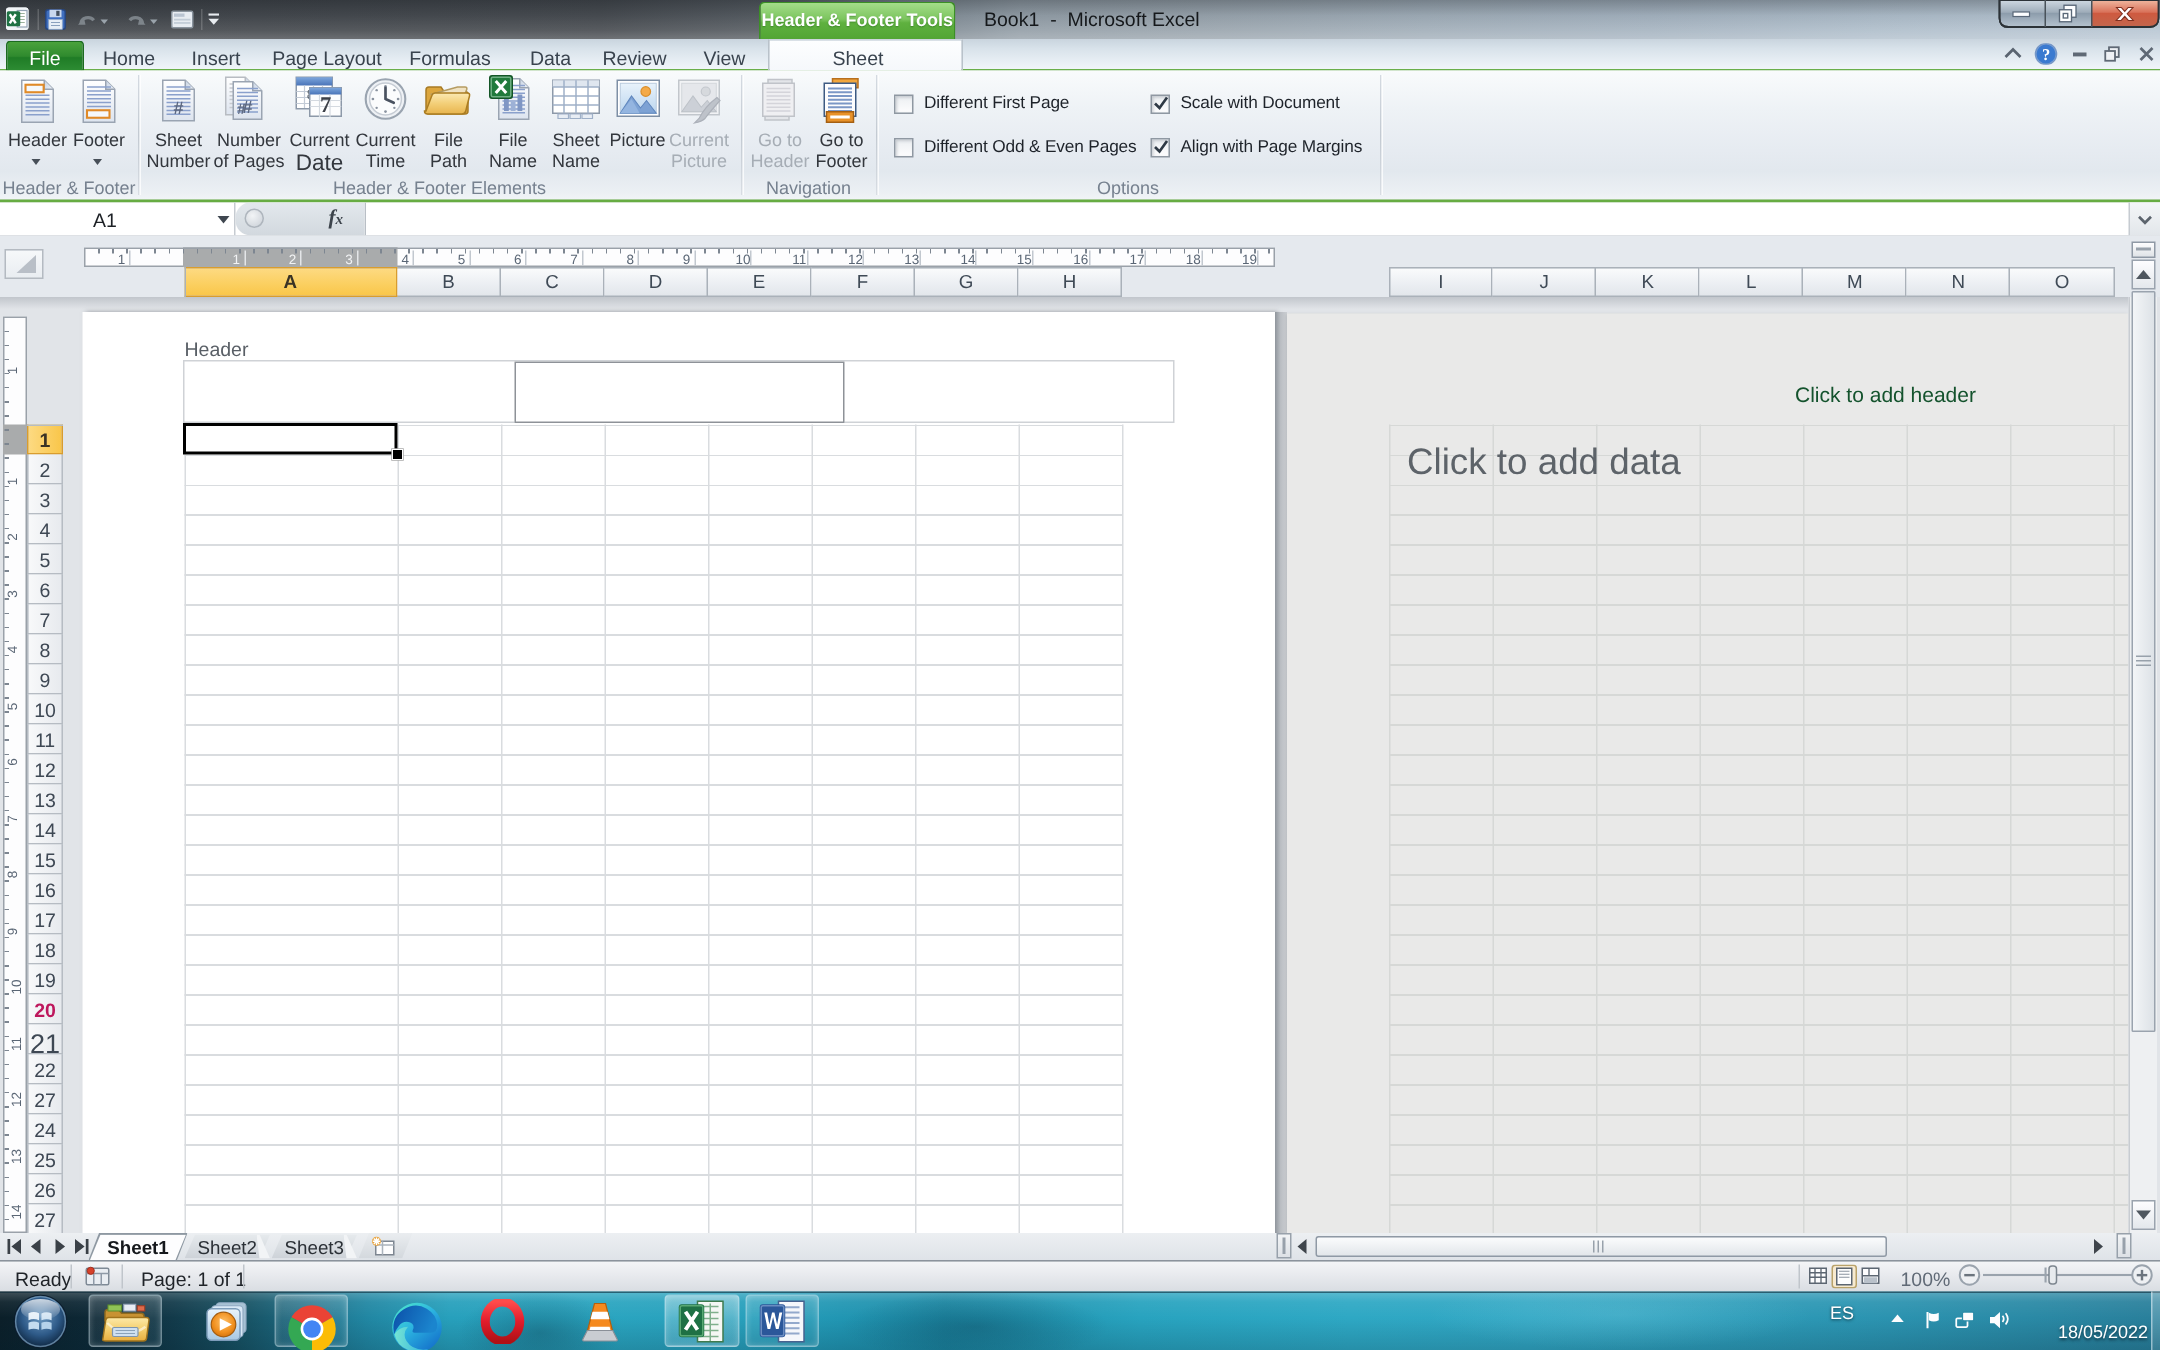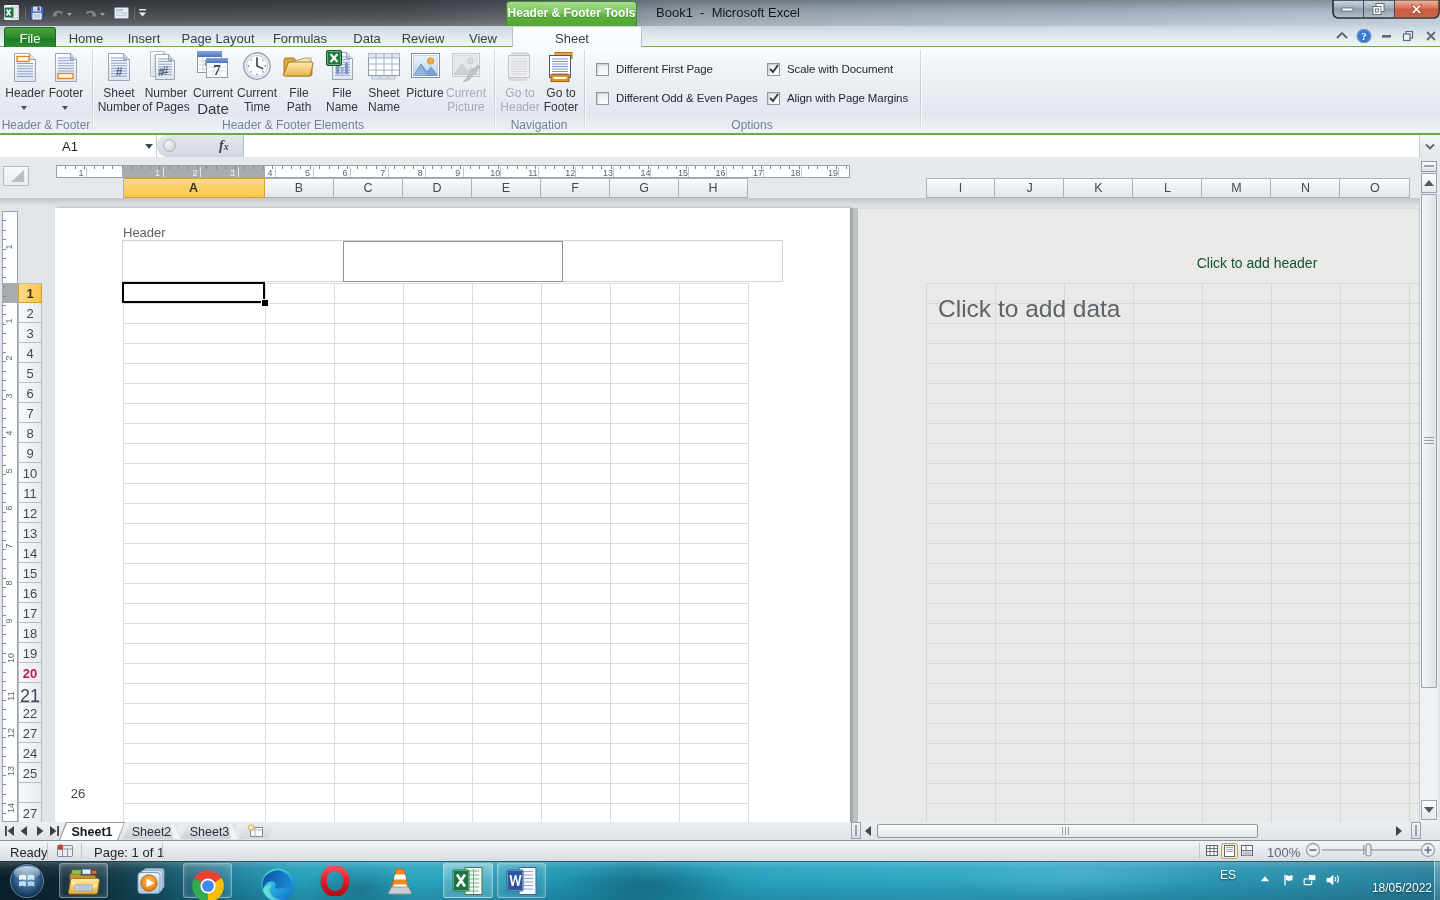--- a/index.html
+++ b/index.html
@@ -550,21 +550,21 @@
 <div class="tx" style="left:30px;top:488px;transform:translateX(-50%);font-size:18px;font-weight:normal;color:#3e4854;">21</div>
 <div class="a" style="left:18px;top:505px;width:24px;height:20px;box-sizing:border-box;background:linear-gradient(90deg,#f8f9fa,#e7eaee);border:1px solid #b6bcc3;border-top:none;"></div>
 <div class="tx" style="left:30px;top:508px;transform:translateX(-50%);font-size:13px;font-weight:normal;color:#3e4854;">22</div>
 <div class="a" style="left:18px;top:525px;width:24px;height:20px;box-sizing:border-box;background:linear-gradient(90deg,#f8f9fa,#e7eaee);border:1px solid #b6bcc3;border-top:none;"></div>
 <div class="tx" style="left:30px;top:528px;transform:translateX(-50%);font-size:13px;font-weight:normal;color:#3e4854;">27</div>
 <div class="a" style="left:18px;top:545px;width:24px;height:20px;box-sizing:border-box;background:linear-gradient(90deg,#f8f9fa,#e7eaee);border:1px solid #b6bcc3;border-top:none;"></div>
 <div class="tx" style="left:30px;top:548px;transform:translateX(-50%);font-size:13px;font-weight:normal;color:#3e4854;">24</div>
 <div class="a" style="left:18px;top:565px;width:24px;height:20px;box-sizing:border-box;background:linear-gradient(90deg,#f8f9fa,#e7eaee);border:1px solid #b6bcc3;border-top:none;"></div>
 <div class="tx" style="left:30px;top:568px;transform:translateX(-50%);font-size:13px;font-weight:normal;color:#3e4854;">25</div>
 <div class="a" style="left:18px;top:585px;width:24px;height:20px;box-sizing:border-box;background:linear-gradient(90deg,#f8f9fa,#e7eaee);border:1px solid #b6bcc3;border-top:none;"></div>
-<div class="tx" style="left:30px;top:588px;transform:translateX(-50%);font-size:13px;font-weight:normal;color:#3e4854;margin-left:48px;">26</div>
+<div class="tx" style="left:30px;top:588px;transform:translateX(-50%);font-size:13px;font-weight:normal;color:#3e4854;">26</div>
 <div class="a" style="left:18px;top:605px;width:24px;height:20px;box-sizing:border-box;background:linear-gradient(90deg,#f8f9fa,#e7eaee);border:1px solid #b6bcc3;border-top:none;"></div>
 <div class="tx" style="left:30px;top:608px;transform:translateX(-50%);font-size:13px;font-weight:normal;color:#3e4854;">27</div>
 <div class="a" style="left:18px;top:84.5px;width:24px;height:1px;background:#b6bcc3;"></div>
 <div class="a" style="left:123px;top:85px;width:625px;height:540px;background:repeating-linear-gradient(180deg,#d9dcdf 0px,#d9dcdf 1px,transparent 1px,transparent 20px);"></div>
 <div class="a" style="left:123px;top:85px;width:1px;height:540px;background:#d9dcdf;"></div>
 <div class="a" style="left:264.5px;top:85px;width:1px;height:540px;background:#d9dcdf;"></div>
 <div class="a" style="left:333.5px;top:85px;width:1px;height:540px;background:#d9dcdf;"></div>
 <div class="a" style="left:402.5px;top:85px;width:1px;height:540px;background:#d9dcdf;"></div>
 <div class="a" style="left:471.5px;top:85px;width:1px;height:540px;background:#d9dcdf;"></div>
 <div class="a" style="left:540.5px;top:85px;width:1px;height:540px;background:#d9dcdf;"></div>

